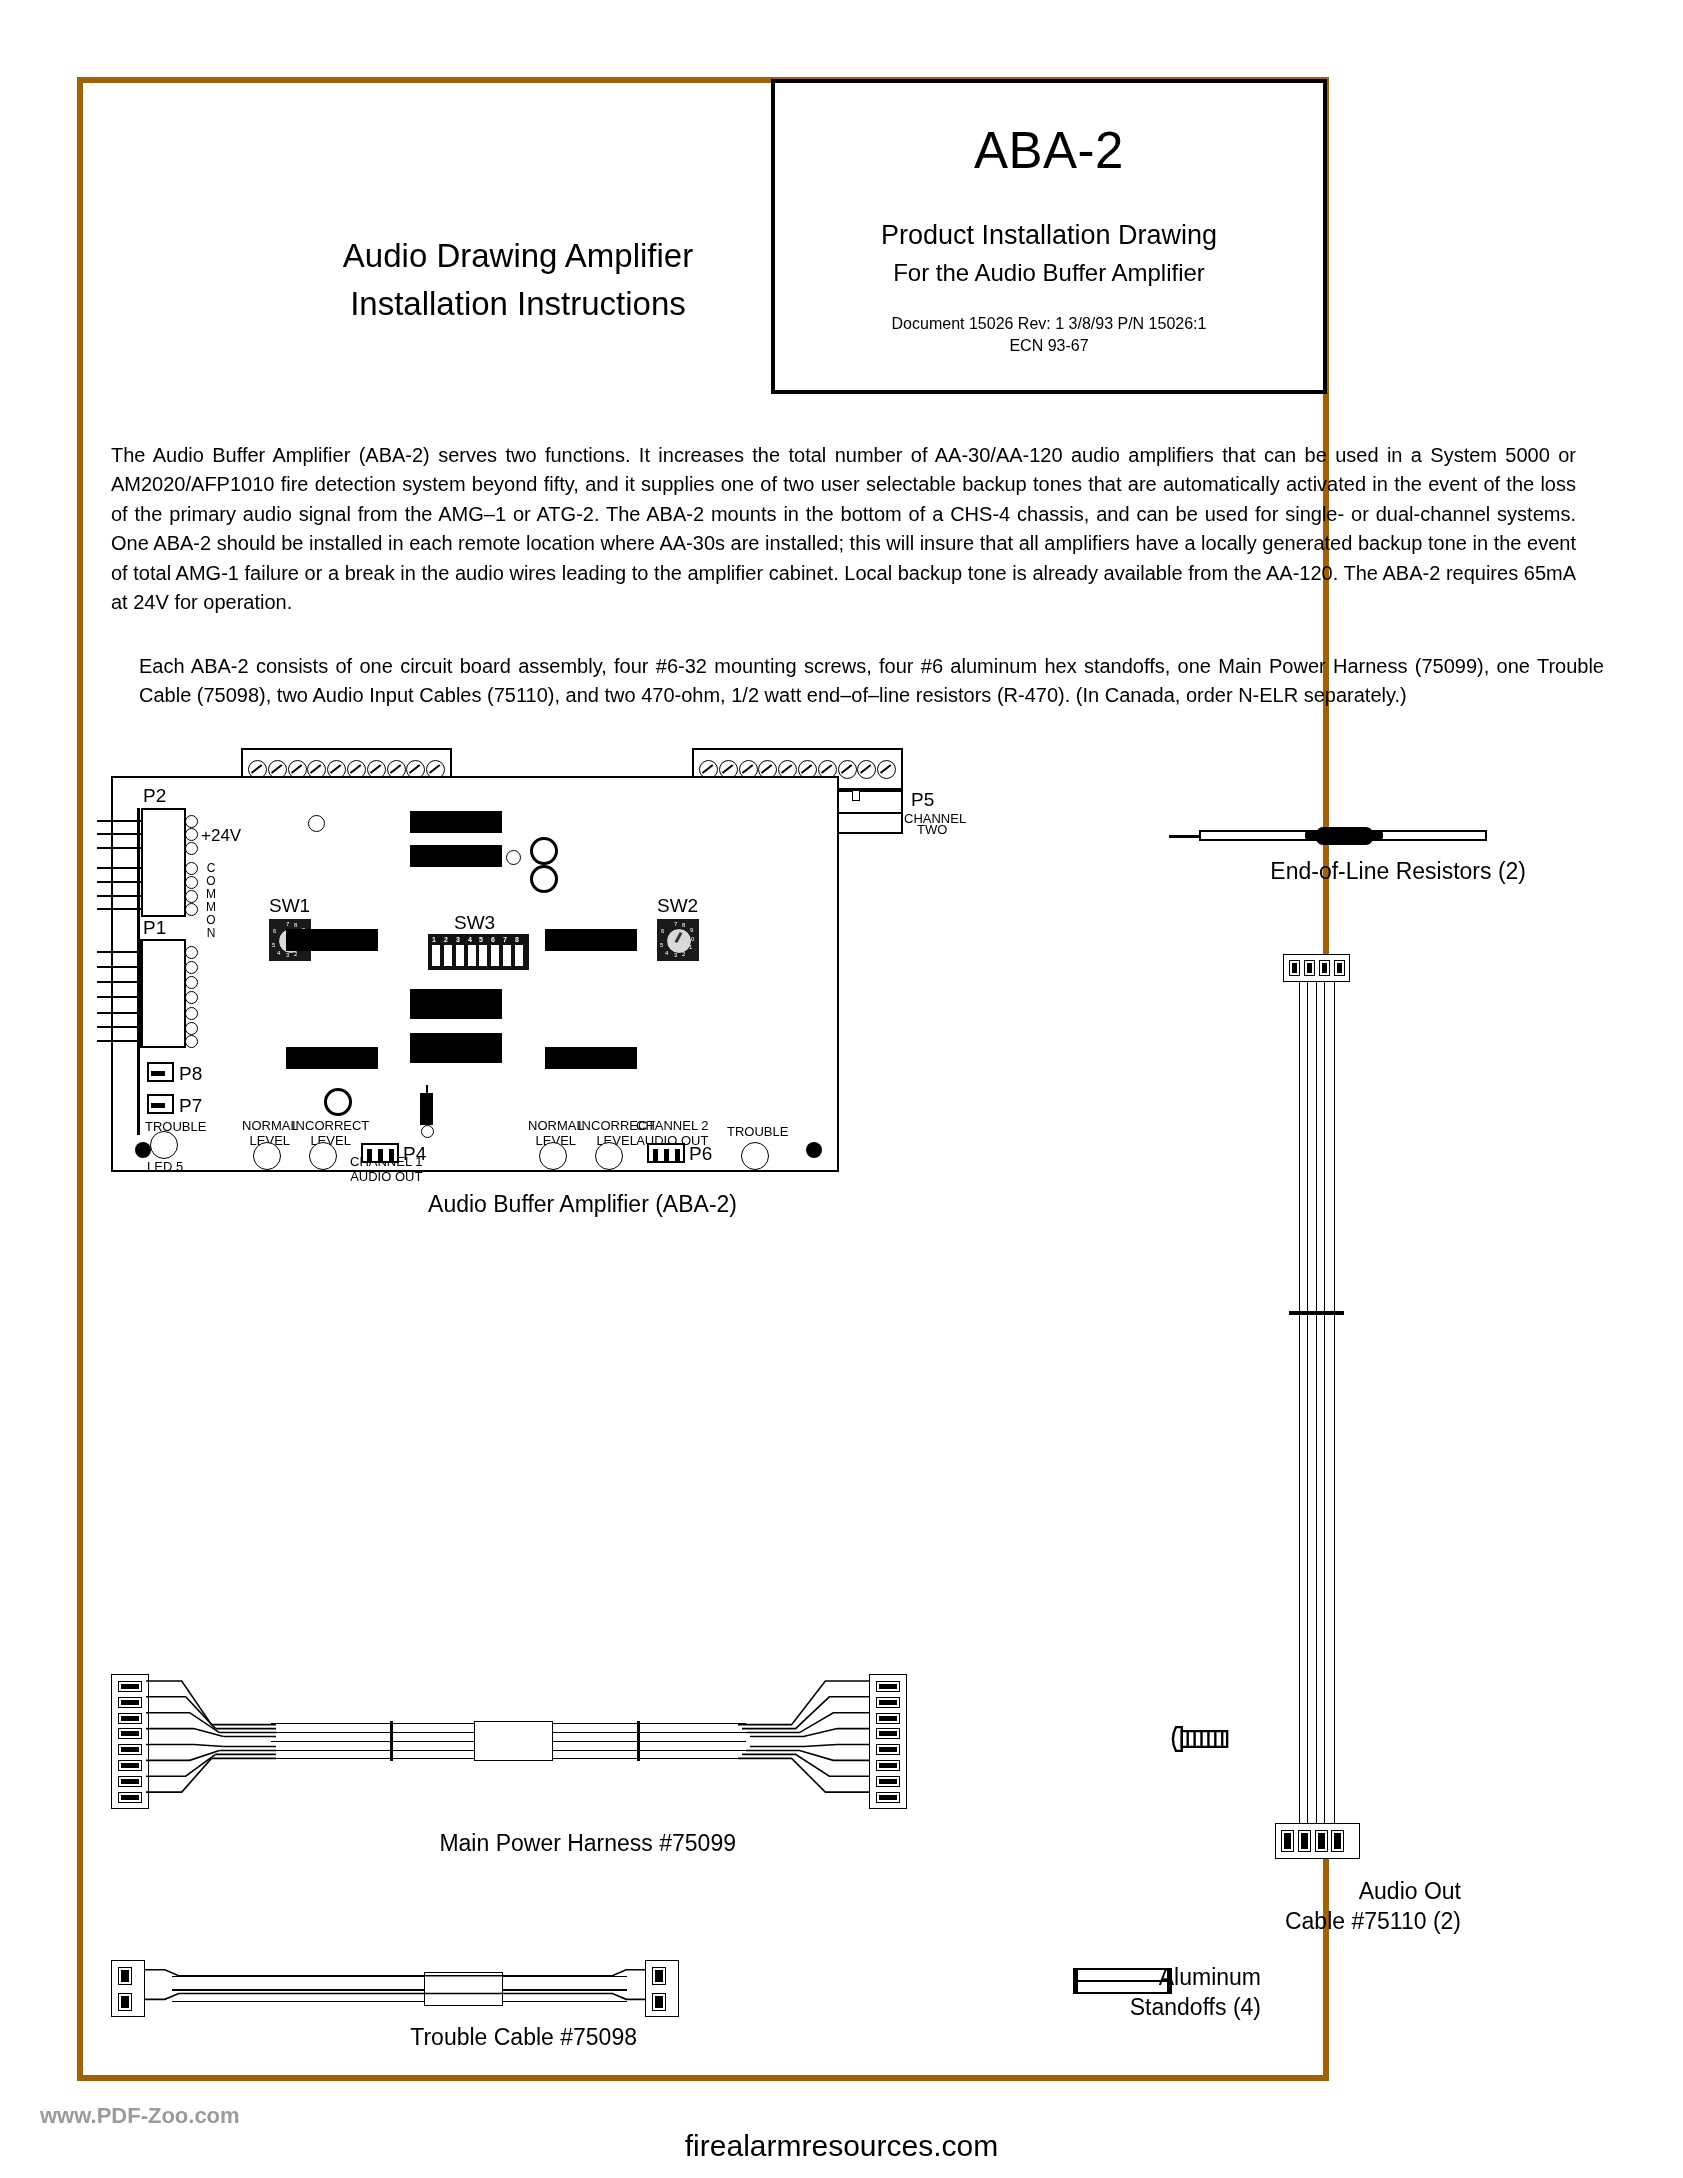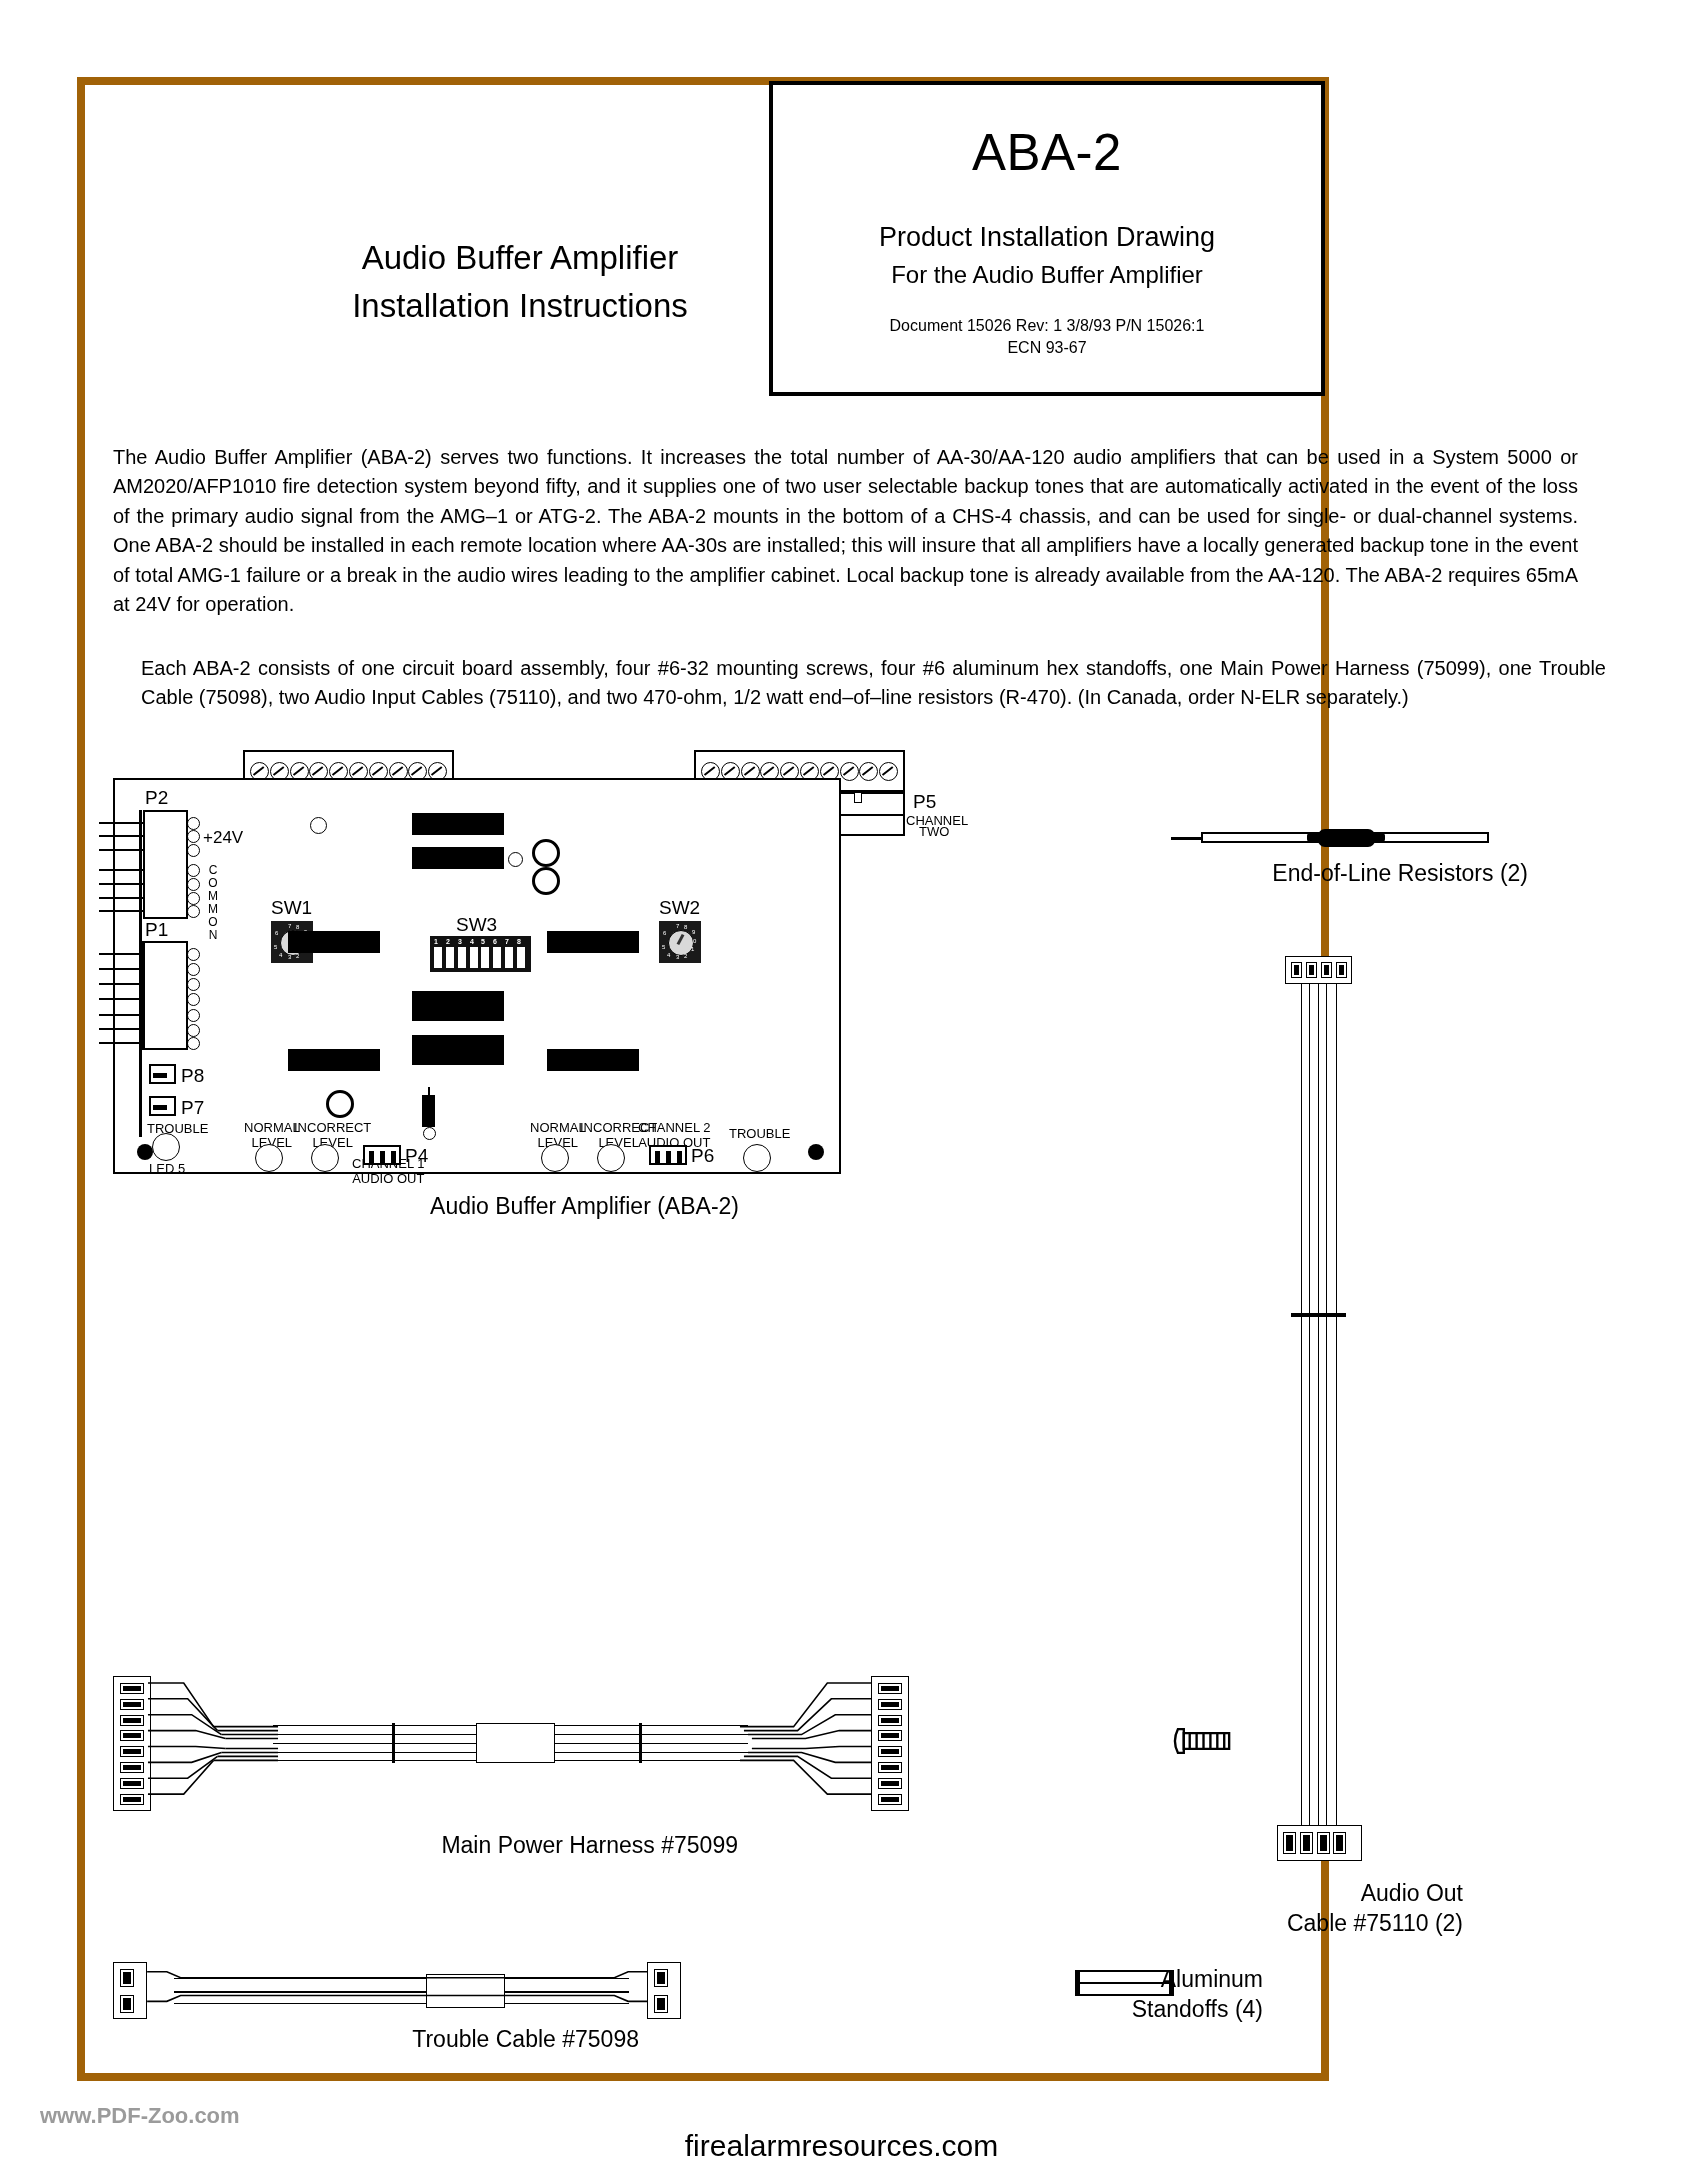--- a/index.html
+++ b/index.html
@@ -3,21 +3,21 @@
 <meta charset="utf-8">
 <style>
   html,body{margin:0;padding:0;background:#fff;}
   body{width:1683px;height:2178px;position:relative;
        font-family:"Liberation Sans","DejaVu Sans",sans-serif;color:#000;}
 
   .page{position:absolute;inset:0;}
 
   
   .frame{position:absolute;left:77px;top:77px;width:1252px;height:2004px;
-         border:8px solid #a16207;box-sizing:border-box;background:#fff;}
+         border:6px solid #a16207;box-sizing:border-box;background:#fff;}
 
   
   .titleblock{position:absolute;right:-4px;top:-4px;width:556px;height:315px;
               border:4px solid #000;box-sizing:border-box;background:#fff;}
   .tb-part{font-size:51px;text-align:center;margin-top:38px;letter-spacing:0.5px;}
   .tb-line1{font-size:27px;text-align:center;margin-top:40px;}
   .tb-line2{font-size:24px;text-align:center;margin-top:8px;}
   .tb-doc{font-size:16px;text-align:center;margin-top:26px;line-height:1.35;}
 
   .lefttitle{position:absolute;left:59px;top:149px;width:752px;text-align:center;
@@ -111,21 +111,21 @@
       <div class="tb-part">ABA-2</div>
       <div class="tb-line1">Product Installation Drawing</div>
       <div class="tb-line2">For the Audio Buffer Amplifier</div>
       <div class="tb-doc">
         <div>Document 15026  Rev: 1  3/8/93 P/N 15026:1</div>
         <div>ECN 93-67</div>
       </div>
     </div>
 
     <div class="lefttitle">
-      <div>Audio Buffer Amplifier</div>
+      <div>Audio Drawing Amplifier</div>
       <div>Installation  Instructions</div>
     </div>
 
     <div class="para" id="para1">The Audio Buffer Amplifier (ABA-2) serves two functions. It increases the total number of AA-30/AA-120 audio amplifiers that can be used in a System 5000 or AM2020/AFP1010 fire detection system beyond fifty, and it supplies one of two user selectable backup tones that are automatically activated in the event of the loss of the primary audio signal from the AMG–1 or ATG-2. The ABA-2 mounts in the bottom of a CHS-4 chassis, and can be used for single- or dual-channel systems. One ABA-2 should be installed in each remote location where AA-30s are installed; this will insure that all amplifiers have a locally generated backup tone in the event of total AMG-1 failure or a break in the audio wires leading to the amplifier cabinet. Local backup tone is already available from the AA-120. The ABA-2 requires 65mA at 24V for operation.</div>
     <div class="para" id="para2">Each ABA-2 consists of one circuit board assembly, four #6-32 mounting screws, four #6 aluminum hex standoffs, one Main Power Harness (75099), one Trouble Cable (75098), two  Audio Input Cables (75110), and two 470-ohm, 1/2 watt end–of–line resistors (R-470).   (In Canada, order N-ELR separately.)</div>
 
     <div class="fig">
 
       <div class="termblk" style="left:158px;top:665px;width:211px;height:42px;">
         <div class="screw" style="left:5px;top:10px;"></div>

